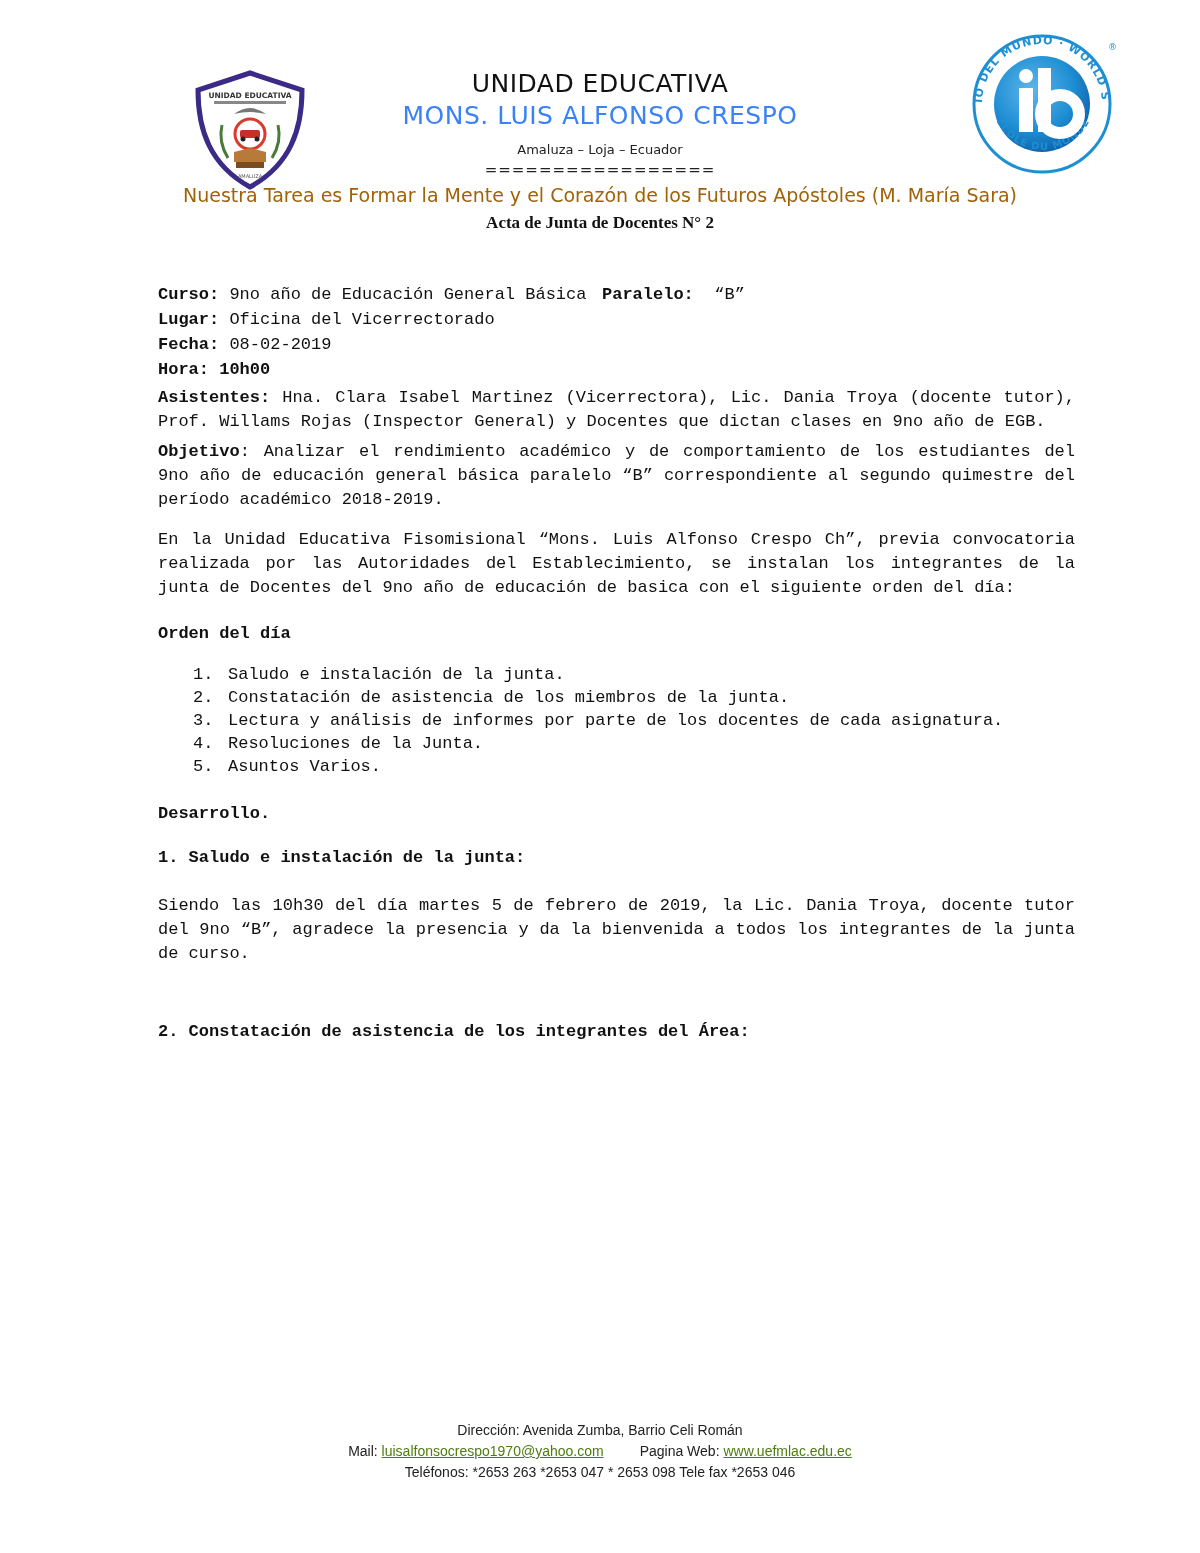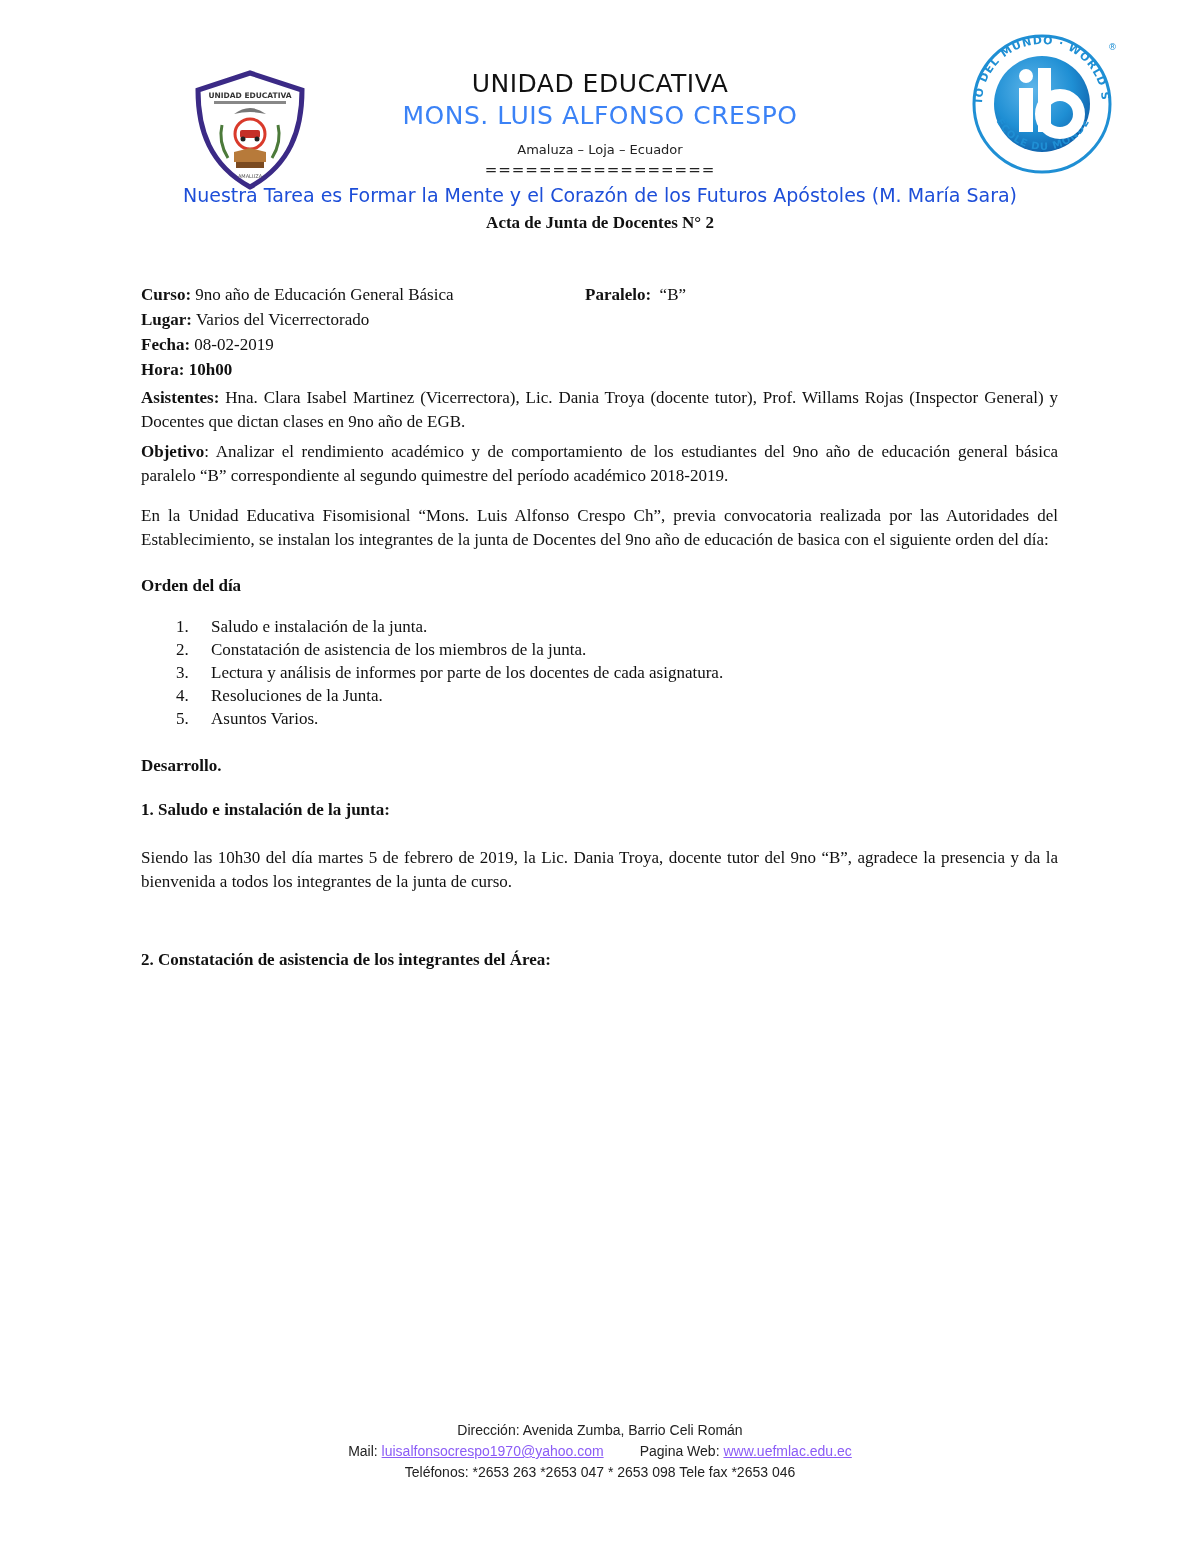--- a/index.html
+++ b/index.html
@@ -9,44 +9,44 @@
     
     .logo-left { position: absolute; left: 192px; top: 70px; width: 116px; height: 120px; }
     .logo-right { position: absolute; left: 968px; top: 28px; width: 150px; height: 148px; }
 
     
     .header { position: absolute; left: 0; top: 68px; width: 1200px; text-align: center; }
     .h-title1 { font-family: "DejaVu Sans", sans-serif; font-size: 25px; letter-spacing: 0.5px; line-height: 32px; color: #111; }
     .h-title2 { font-family: "DejaVu Sans", sans-serif; font-size: 25px; letter-spacing: 0.5px; line-height: 32px; color: #3b82f6; }
     .h-location { font-family: "DejaVu Sans", sans-serif; font-size: 13px; line-height: 20px; color: #222; margin-top: 8px; }
     .h-rule { font-family: "DejaVu Sans", sans-serif; font-size: 15px; letter-spacing: 1px; line-height: 20px; color: #222; }
-    .h-motto { font-family: "DejaVu Sans", sans-serif; font-size: 19px; line-height: 26px; color: #1d4ed8; width: 920px; margin: 2px auto 0; }
+    .h-motto { font-family: "DejaVu Sans", sans-serif; font-size: 19px; line-height: 26px; color: #a16207; width: 920px; margin: 2px auto 0; }
     .h-acta { font-family: "Liberation Serif", serif; font-weight: bold; font-size: 17px; line-height: 22px; margin-top: 4px; }
 
     
-    .doc { position: absolute; left: 141px; top: 282px; width: 917px; font-family: Liberation Serif, serif; font-size: 17px; color: #111; }
+    .doc { position: absolute; left: 158px; top: 282px; width: 917px; font-family: Liberation Mono, monospace; font-size: 17px; color: #111; }
     .line { line-height: 25px; height: 25px; white-space: nowrap; }
     .b { font-weight: bold; }
     .tab-paralelo { position: absolute; left: 444px; }
     .just { text-align: justify; line-height: 24px; }
     .p-asist { margin-top: 4px; }
     .p-obj { margin-top: 6px; }
     .p-intro { margin-top: 16px; }
     .h-orden { margin-top: 22px; line-height: 24px; }
     .orden-list { margin-top: 17px; list-style: none; }
     .orden-list li { line-height: 23px; height: 23px; position: relative; padding-left: 70px; }
     .orden-list li .num { position: absolute; left: 35px; }
     .h-desarrollo { margin-top: 24px; line-height: 24px; }
     .h-sec1 { margin-top: 20px; line-height: 24px; }
     .p-sec1 { margin-top: 24px; }
     .h-sec2 { margin-top: 54px; line-height: 24px; }
 
     
     .footer { position: absolute; left: 0; top: 1420px; width: 1200px; text-align: center; font-family: "Liberation Sans", sans-serif; font-size: 14px; line-height: 21px; color: #222; }
-    .footer a { color: #8b5cf6; text-decoration: underline; }
+    .footer a { color: #4d7c0f; text-decoration: underline; }
     .gap { display: inline-block; width: 36px; }
   </style>
 </head>
 <body>
 
 <div class="logo-left">
   <svg width="116" height="120" viewBox="0 0 116 120">
     <path d="M58 3 L110 20 C110 60 98 95 58 117 C18 95 6 60 6 20 Z" fill="#fff" stroke="#3b2a86" stroke-width="5"></path>
     <text x="58" y="28" font-size="7.5" text-anchor="middle" font-family="DejaVu Sans, sans-serif" font-weight="bold" fill="#333">UNIDAD EDUCATIVA</text>
     <rect x="22" y="31" width="72" height="3" fill="#888"></rect>
@@ -98,21 +98,21 @@
   <div class="h-motto">Nuestra Tarea es Formar la Mente y el Corazón de los Futuros Apóstoles  (M. María Sara)</div>
   <div class="h-acta">Acta  de Junta de Docentes N° 2</div>
 </div>
 
 <div class="doc">
   <div class="line" style="position:relative;">
     <span class="b">Curso:</span><span style="white-space:pre;"> 9no año de Educación General Básica</span>
     <span class="tab-paralelo"><span class="b">Paralelo:</span><span style="white-space:pre;">  “B”</span></span>
   </div>
   <div class="line">
-    <span class="b">Lugar:</span><span style="white-space:pre;"> Varios del Vicerrectorado</span>
+    <span class="b">Lugar:</span><span style="white-space:pre;"> Oficina del Vicerrectorado</span>
   </div>
   <div class="line">
     <span class="b">Fecha:</span><span style="white-space:pre;"> 08-02-2019</span>
   </div>
   <div class="line">
     <span class="b">Hora: 10h00</span>
   </div>
 
   <p class="just p-asist">
     <span class="b">Asistentes:</span><span> Hna. Clara Isabel Martinez (Vicerrectora), Lic. Dania Troya (docente tutor), Prof. Willams Rojas (Inspector General) y Docentes que dictan clases en 9no año de EGB.</span>

